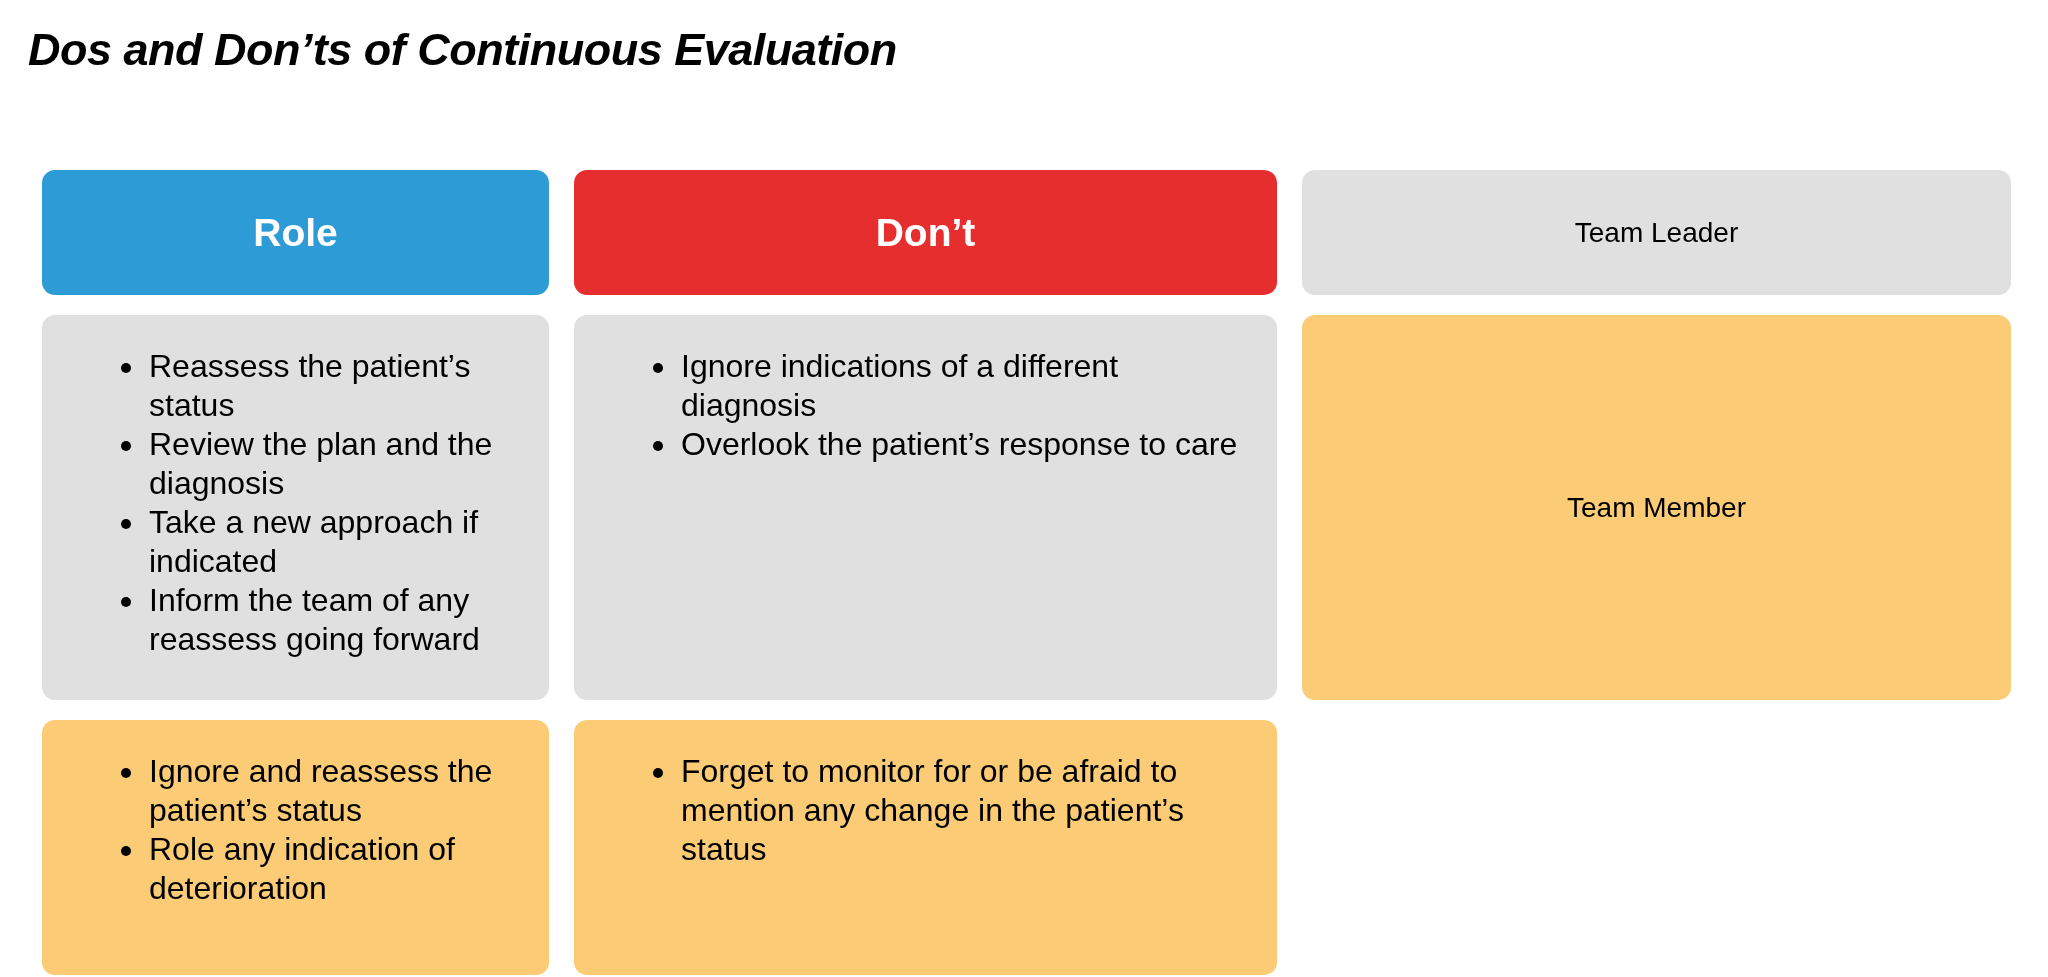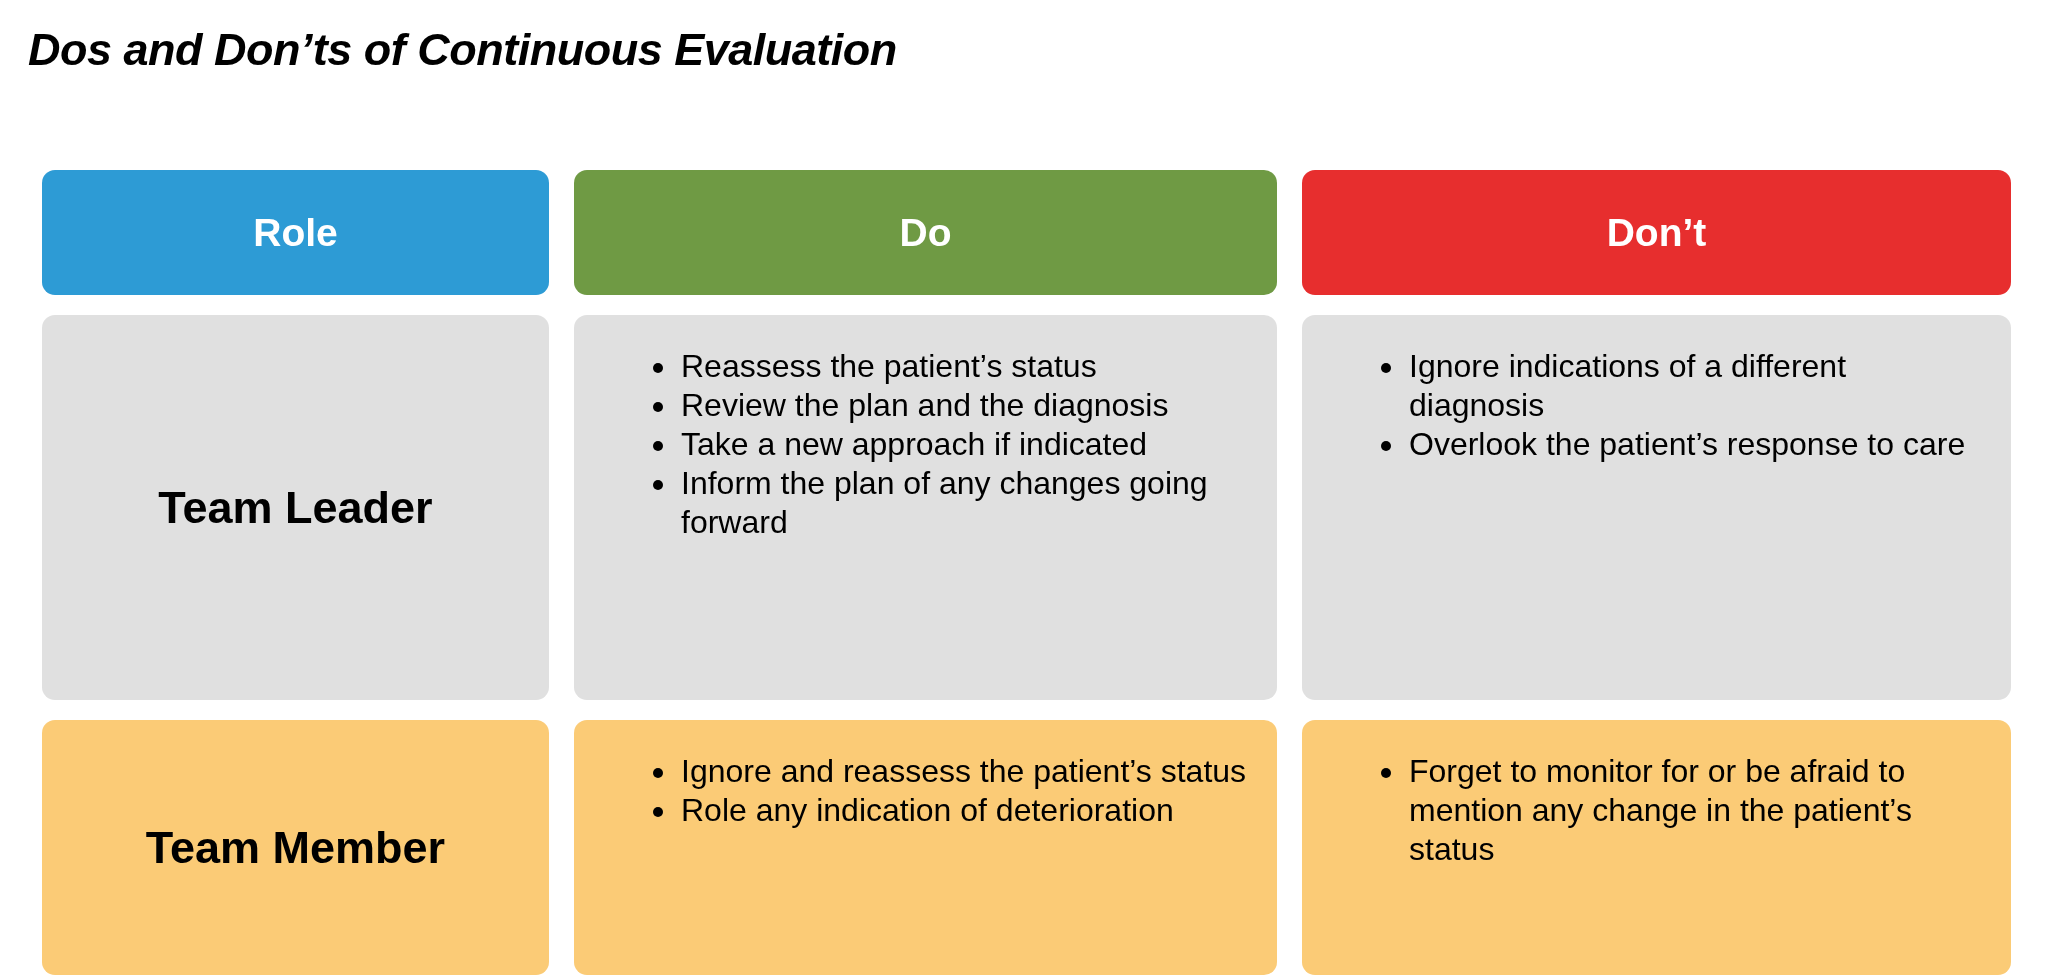--- a/index.html
+++ b/index.html
@@ -46,51 +46,50 @@
   }
   .header-role { background: var(--role-header-bg, #2D9BD5); }
   .header-do   { background: var(--do-header-bg, #6F9A44); }
   .header-dont { background: var(--dont-header-bg, #E72E2E); }
   .leader { background: var(--team-leader-row-bg, #E0E0E0); }
   .member { background: var(--team-member-row-bg, #FBCB76); }
   .role-cell {
     display: flex;
     align-items: center;
     justify-content: center;
-    font-weight: bold;
-    font-size: 45px;
+    font-weight: normal;
+    font-size: 28px;
   }
   .list-cell {
     font-size: 32px;
     line-height: 1.22;
     padding: 32px 28px 0 45px;
   }
   .bullets { margin: 0; padding-left: 60px; }
   .bullets li { padding-left: 2px; }
 </style>
 </head>
 <body>
 
 <div class="page-root">
 
   <h1 class="title">Dos and Don’ts of Continuous Evaluation</h1>
 
   <div class="grid">
 
     <div class="cell header header-role">Role</div>
-    <div class="cell header header-do">Do</div>
     <div class="cell header header-dont">Don’t</div>
 
     <div class="cell role-cell leader">Team Leader</div>
     <div class="cell list-cell leader">
       <ul class="bullets">
         <li>Reassess the patient’s status</li>
         <li>Review the plan and the diagnosis</li>
         <li>Take a new approach if indicated</li>
-        <li>Inform the plan of any changes going forward</li>
+        <li>Inform the team of any reassess going forward</li>
       </ul>
     </div>
     <div class="cell list-cell leader">
       <ul class="bullets">
         <li>Ignore indications of a different diagnosis</li>
         <li>Overlook the patient’s response to care</li>
       </ul>
     </div>
 
     <div class="cell role-cell member">Team Member</div>

